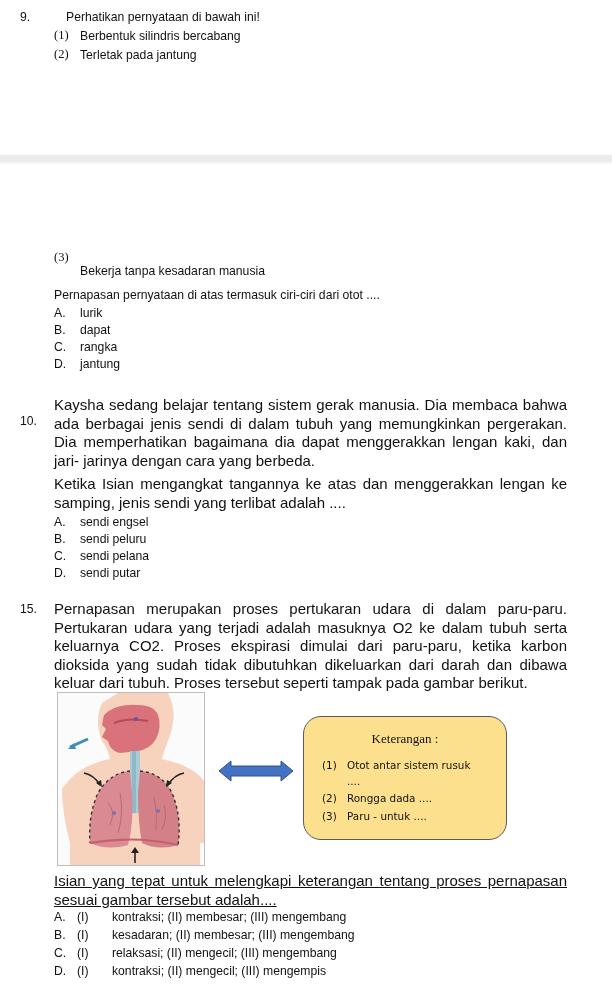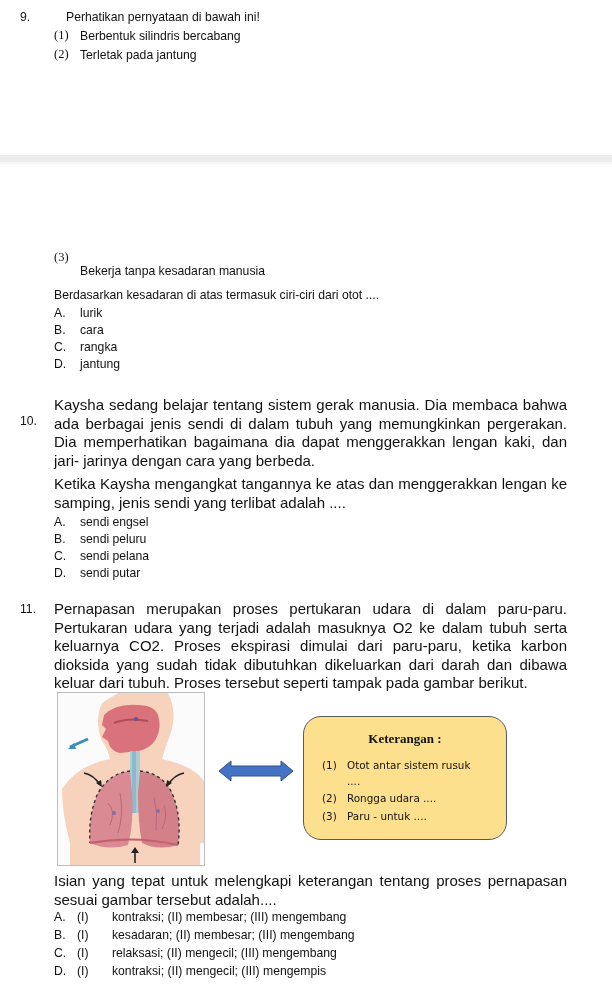--- a/index.html
+++ b/index.html
@@ -43,21 +43,21 @@
     border: 1px solid #bdbdbd; background: #fbfbfb; overflow: hidden;
   }
   .arrow-wrap { position: absolute; left: 218px; top: 759px; width: 76px; height: 24px; }
 
   .legend-box {
     position: absolute; left: 303px; top: 716px; width: 204px; height: 124px;
     background: #fde08d; border: 1.5px solid #5a5a5a; border-radius: 18px;
   }
   .legend-title {
     position: absolute; left: 0; width: 100%; top: 14px; text-align: center;
-    font-family: "Liberation Serif", serif; font-weight: bold; font-size: 13px; color: #111;
+    font-family: "Liberation Serif", serif; font-weight: normal; font-size: 13px; color: #111;
   }
   .legend-item { position: absolute; font-family: "DejaVu Sans", sans-serif; font-size: 10.4px; color: #111; white-space: nowrap; }
   .legend-item .lnum { position: absolute; left: 0; }
   .legend-item .ltext { position: absolute; left: 25px; }
 </style>
 </head>
 <body>
 
 <div>
   <span class="num" style="top:10px;">9.</span>
@@ -73,65 +73,65 @@
   </div>
 
   <div class="sep-band"></div>
   <div class="sep-band2"></div>
 
   <div>
     <span class="line serifnum" style="left:54px; top:250px;">(3)</span>
     <span class="line" style="left:80px; top:251px;margin-top:13px;">Bekerja tanpa kesadaran manusia</span>
   </div>
 
-  <span class="line" style="left:54px; top:288px;">Berdasarkan kesadaran di atas termasuk ciri-ciri dari otot ....</span>
+  <span class="line" style="left:54px; top:288px;">Pernapasan pernyataan di atas termasuk ciri-ciri dari otot ....</span>
 
   <div class="opt" style="left:54px; top:305px;">
     <span class="letter">A.</span>
     <span class="otext">lurik</span>
   </div>
   <div class="opt" style="left:54px; top:322px;">
     <span class="letter">B.</span>
-    <span class="otext">cara</span>
+    <span class="otext">dapat</span>
   </div>
   <div class="opt" style="left:54px; top:339px;">
     <span class="letter">C.</span>
     <span class="otext">rangka</span>
   </div>
   <div class="opt" style="left:54px; top:356px;">
     <span class="letter">D.</span>
     <span class="otext">jantung</span>
   </div>
 </div>
 
 <div>
   <span class="num" style="top:414px;">10.</span>
   <p class="para last-left" style="top:396px;">Kaysha sedang belajar tentang sistem gerak manusia. Dia membaca bahwa ada berbagai jenis sendi di dalam tubuh yang memungkinkan pergerakan. Dia memperhatikan bagaimana dia dapat menggerakkan lengan kaki, dan jari- jarinya dengan cara yang berbeda.</p>
-  <p class="para last-left" style="top:475px;">Ketika Kaysha mengangkat tangannya ke atas dan menggerakkan lengan ke samping, jenis sendi yang terlibat adalah ....</p>
+  <p class="para last-left" style="top:475px;">Ketika Isian mengangkat tangannya ke atas dan menggerakkan lengan ke samping, jenis sendi yang terlibat adalah ....</p>
 
   <div class="opt" style="left:54px; top:514px;">
     <span class="letter">A.</span>
     <span class="otext">sendi engsel</span>
   </div>
   <div class="opt" style="left:54px; top:531px;">
     <span class="letter">B.</span>
     <span class="otext">sendi peluru</span>
   </div>
   <div class="opt" style="left:54px; top:548px;">
     <span class="letter">C.</span>
     <span class="otext">sendi pelana</span>
   </div>
   <div class="opt" style="left:54px; top:565px;">
     <span class="letter">D.</span>
     <span class="otext">sendi putar</span>
   </div>
 </div>
 
 <div>
-  <span class="num" style="top:602px;">11.</span>
+  <span class="num" style="top:602px;">15.</span>
   <p class="para last-left" style="top:600px;">Pernapasan merupakan proses pertukaran udara di dalam paru-paru. Pertukaran udara yang terjadi adalah masuknya O2 ke dalam tubuh serta keluarnya CO2. Proses ekspirasi dimulai dari paru-paru, ketika karbon dioksida yang sudah tidak dibutuhkan dikeluarkan dari darah dan dibawa keluar dari tubuh. Proses tersebut seperti tampak pada gambar berikut.</p>
 
   <div class="figure">
     <svg width="148" height="174" viewBox="0 0 148 174">
 
       <path d="M60 0 L110 0 Q120 20 112 42 Q106 58 104 66 Q140 74 148 92 L148 174 L12 174 L12 150 Q4 120 4 96 Q20 72 52 66 Q50 56 44 48 Q36 28 44 10 Z" fill="#f7d2bd"></path>
       <rect x="0" y="150" width="6" height="24" fill="#fbfbfb"></rect>
       <rect x="142" y="150" width="6" height="24" fill="#fbfbfb"></rect>
 
       <path d="M46 22 Q58 10 80 12 Q96 12 100 22 Q104 34 98 46 Q92 56 80 58 L62 60 Q52 58 50 48 L44 44 L48 36 L44 32 Z" fill="#d9727a"></path>
@@ -175,29 +175,29 @@
     <div class="legend-title">Keterangan :</div>
     <div class="legend-item" style="left:18px; top:42px;">
       <span class="lnum">(1)</span>
       <span class="ltext">Otot antar sistem rusuk</span>
     </div>
     <div class="legend-item" style="left:18px; top:58px;">
       <span class="ltext">....</span>
     </div>
     <div class="legend-item" style="left:18px; top:75px;">
       <span class="lnum">(2)</span>
-      <span class="ltext">Rongga udara ....</span>
+      <span class="ltext">Rongga dada ....</span>
     </div>
     <div class="legend-item" style="left:18px; top:93px;">
       <span class="lnum">(3)</span>
       <span class="ltext">Paru - untuk ....</span>
     </div>
   </div>
 
-  <p class="para last-left" style="top:872px;">Isian yang tepat untuk melengkapi keterangan tentang proses pernapasan sesuai gambar tersebut adalah....</p>
+  <p class="para last-left" style="top:872px;text-decoration:underline;">Isian yang tepat untuk melengkapi keterangan tentang proses pernapasan sesuai gambar tersebut adalah....</p>
 
   <div class="opt opt3" style="left:54px; top:909px;">
     <span class="letter">A.</span>
     <span class="roman">(I)</span>
     <span class="otext">kontraksi; (II) membesar; (III) mengembang</span>
   </div>
   <div class="opt opt3" style="left:54px; top:927px;">
     <span class="letter">B.</span>
     <span class="roman">(I)</span>
     <span class="otext">kesadaran; (II) membesar; (III) mengembang</span>

